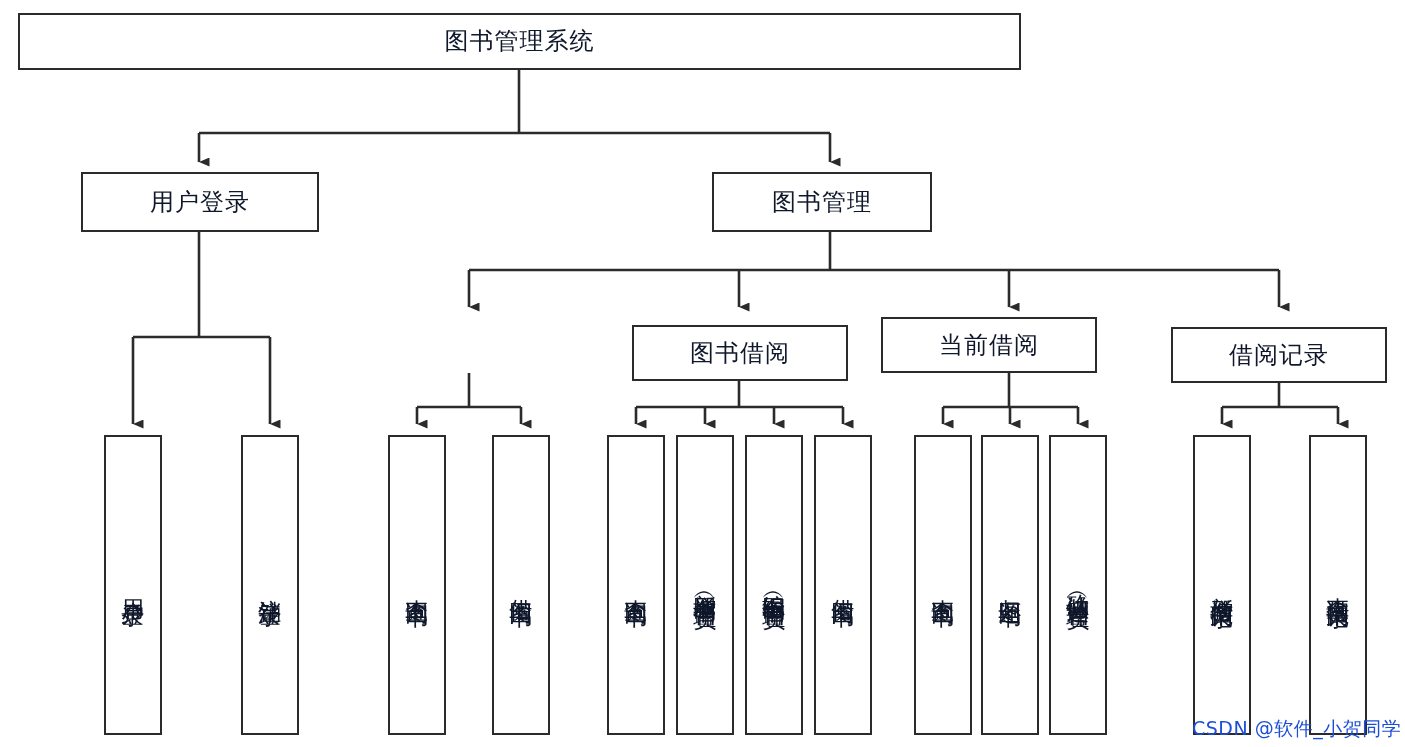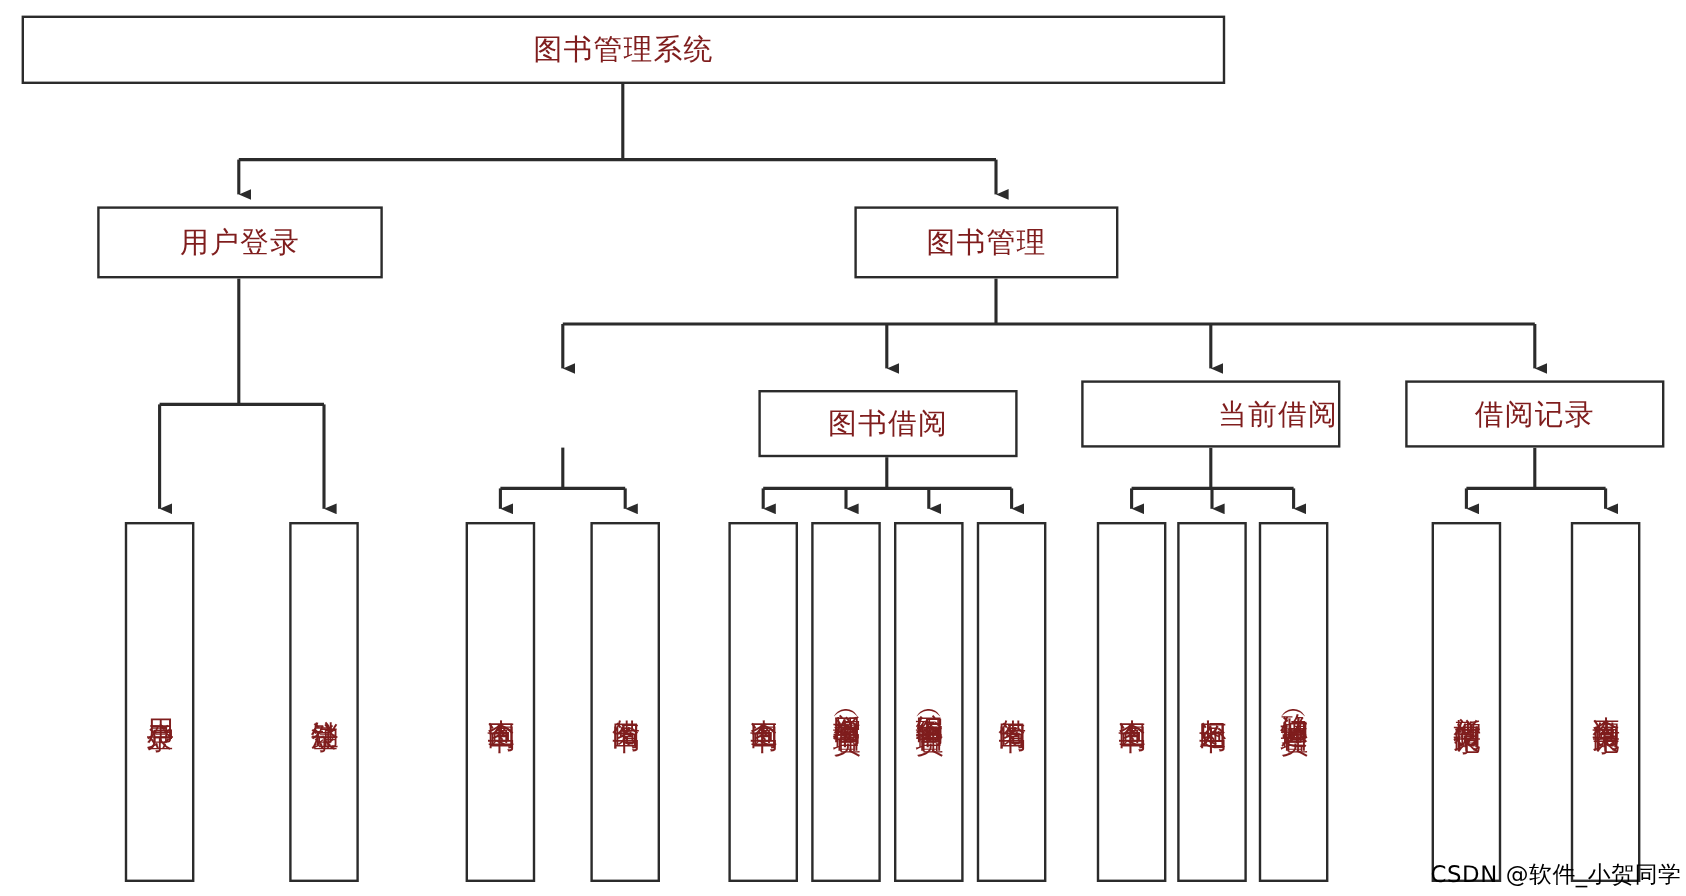--- a/index.html
+++ b/index.html
@@ -26,21 +26,21 @@
     height: 747px;
   }
   .node {
     position: absolute;
     box-sizing: border-box;
     background: #ffffff;
     border: 2px solid #2b2b2b;
     display: flex;
     align-items: center;
     justify-content: center;
-    color: #7f1d1d;
+    color: #0f172a;
     text-align: center;
   }
   .node-h {
     font-size: 24px;
     letter-spacing: 1px;
     line-height: 1.2;
   }
   .node-v {
     font-size: 23px;
     line-height: 1.32;
@@ -49,21 +49,21 @@
   .node-v .vlabel {
     writing-mode: vertical-rl;
     text-orientation: upright;
     display: block;
     white-space: nowrap;
     letter-spacing: 2px;
   }
   .watermark {
     position: absolute;
     font-size: 19px;
-    color: #000000;
+    color: #1d4ed8;
     white-space: nowrap;
     letter-spacing: 0.5px;
     font-family: "DejaVu Sans", "Liberation Sans", sans-serif;
   }
 </style>
 </head>
 <body>
 
 <div id="diagram-root">
 
@@ -142,25 +142,25 @@
 
   <div class="node node-h" style="left:712px; top:172px; width:220px; height:60px;">
     <span>图书管理</span>
   </div>
 
 
   <div class="node node-h" style="left:632px; top:309px; width:216px; height:56px;margin-top:16px;">
     <span>图书借阅</span>
   </div>
 
-  <div class="node node-h" style="left:901px; top:317px; width:216px; height:56px;justify-content:flex-end;">
+  <div class="node node-h" style="left:881px; top:317px; width:216px; height:56px;">
     <span>当前借阅</span>
   </div>
 
-  <div class="node node-h" style="left:1171px; top:317px; width:216px; height:56px;">
+  <div class="node node-h" style="left:1171px; top:327px; width:216px; height:56px;">
     <span>借阅记录</span>
   </div>
 
   <div class="node node-v" style="left:104px; top:435px; width:58px; height:300px;">
     <span class="vlabel">用户登录</span>
   </div>
 
   <div class="node node-v" style="left:241px; top:435px; width:58px; height:300px;">
     <span class="vlabel">注销登录</span>
   </div>

